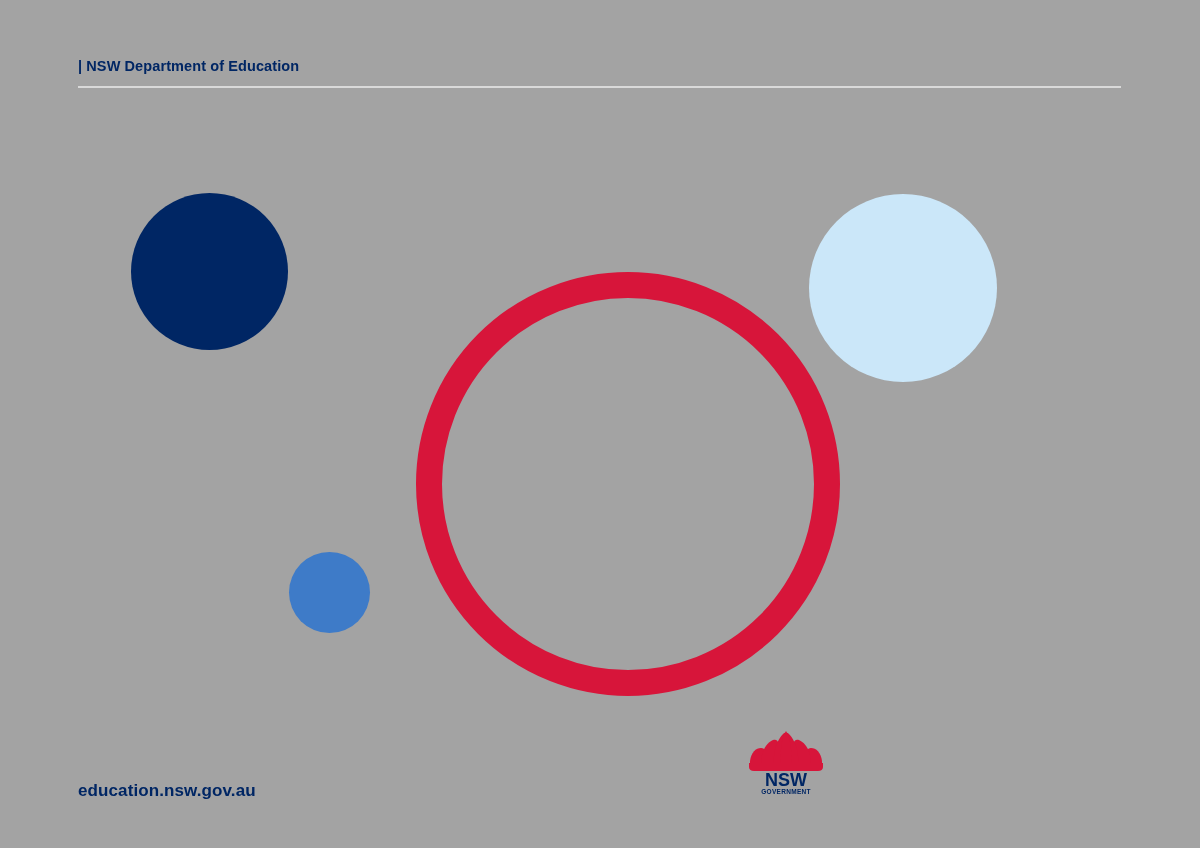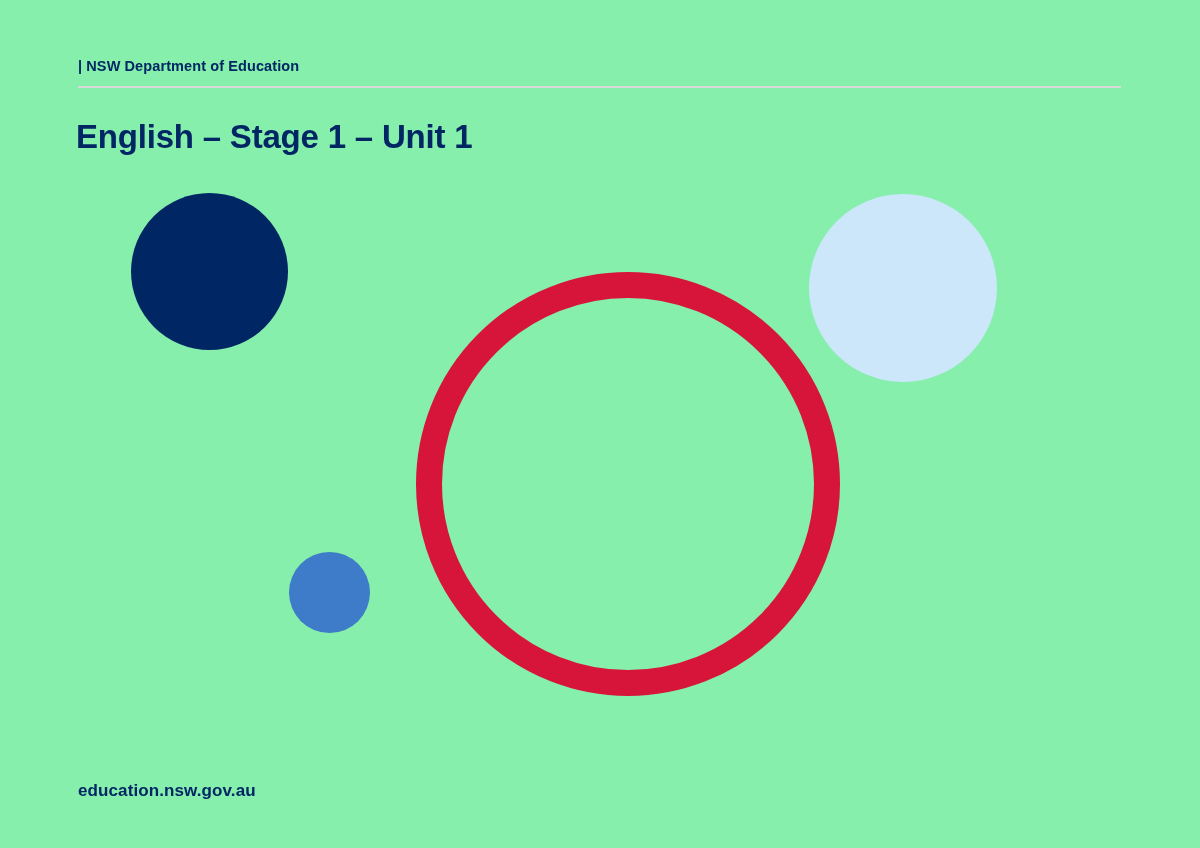--- a/index.html
+++ b/index.html
@@ -103,32 +103,58 @@
   }
   .nsw-logo svg {
     display: block;
     width: 100%;
     height: 100%;
   }
 </style>
 </head>
 <body>
 
-<div id="slide" style="background: #86efac; width: 1200px; height: 848px;">
+<div id="slide" style="background: #a3a3a3; width: 1200px; height: 848px;">
 
   <div class="header-eyebrow" style="color: rgb(0, 38, 100);">| NSW Department of Education</div>
 
   <div class="header-rule" style="background: rgb(217, 217, 217);"></div>
 
-  <h1 class="slide-title" style="color: rgb(0, 38, 100);">English – Stage 1 – Unit 1</h1>
 
   <div class="shape circle-navy" style="background: rgb(0, 38, 100);"></div>
 
   <div class="shape circle-lightblue" style="background: rgb(203, 231, 249);"></div>
 
   <div class="shape circle-blue" style="background: rgb(62, 123, 200);"></div>
 
   <div class="shape ring-red" style="border-color: rgb(215, 21, 58);"></div>
 
   <div class="footer-url" style="color: rgb(0, 38, 100);">education.nsw.gov.au</div>
 
+  <div class="nsw-logo">
+    <svg viewBox="0 0 152 132" xmlns="http://www.w3.org/2000/svg" aria-hidden="true">
+
+      <g fill="#d7153a">
+
+        <path d="M4 62 C6 45 16 36 26 36 C30 36 33 38 34 42 L34 66 L4 66 Z"></path>
+
+        <path d="M148 62 C146 45 136 36 126 36 C122 36 119 38 118 42 L118 66 L148 66 Z"></path>
+
+        <path d="M26 66 C26 44 36 26 50 20 C56 18 60 21 61 27 L61 66 Z"></path>
+
+        <path d="M126 66 C126 44 116 26 102 20 C96 18 92 21 91 27 L91 66 Z"></path>
+
+        <path d="M52 66 C50 42 58 20 70 8 C74 4 78 5 79 11 L79 66 Z"></path>
+
+        <path d="M100 66 C102 42 94 20 82 8 C78 4 74 5 73 11 L73 66 Z"></path>
+
+        <path d="M76 2 C84 14 88 36 86 66 L66 66 C64 36 68 14 76 2 Z"></path>
+
+        <path d="M2 66 L150 66 L150 74 C150 79 146 82 140 82 L12 82 C6 82 2 79 2 74 Z"></path>
+      </g>
+
+      <text x="76" y="112" text-anchor="middle" font-family="'Liberation Sans', sans-serif" font-size="36" font-weight="bold" fill="#002664">NSW</text>
+
+      <text x="76" y="128" text-anchor="middle" font-family="'Liberation Sans', sans-serif" font-size="13" font-weight="bold" letter-spacing="0.6" fill="#002664">GOVERNMENT</text>
+    </svg>
+  </div>
 
 </div>
 
 </body></html>

